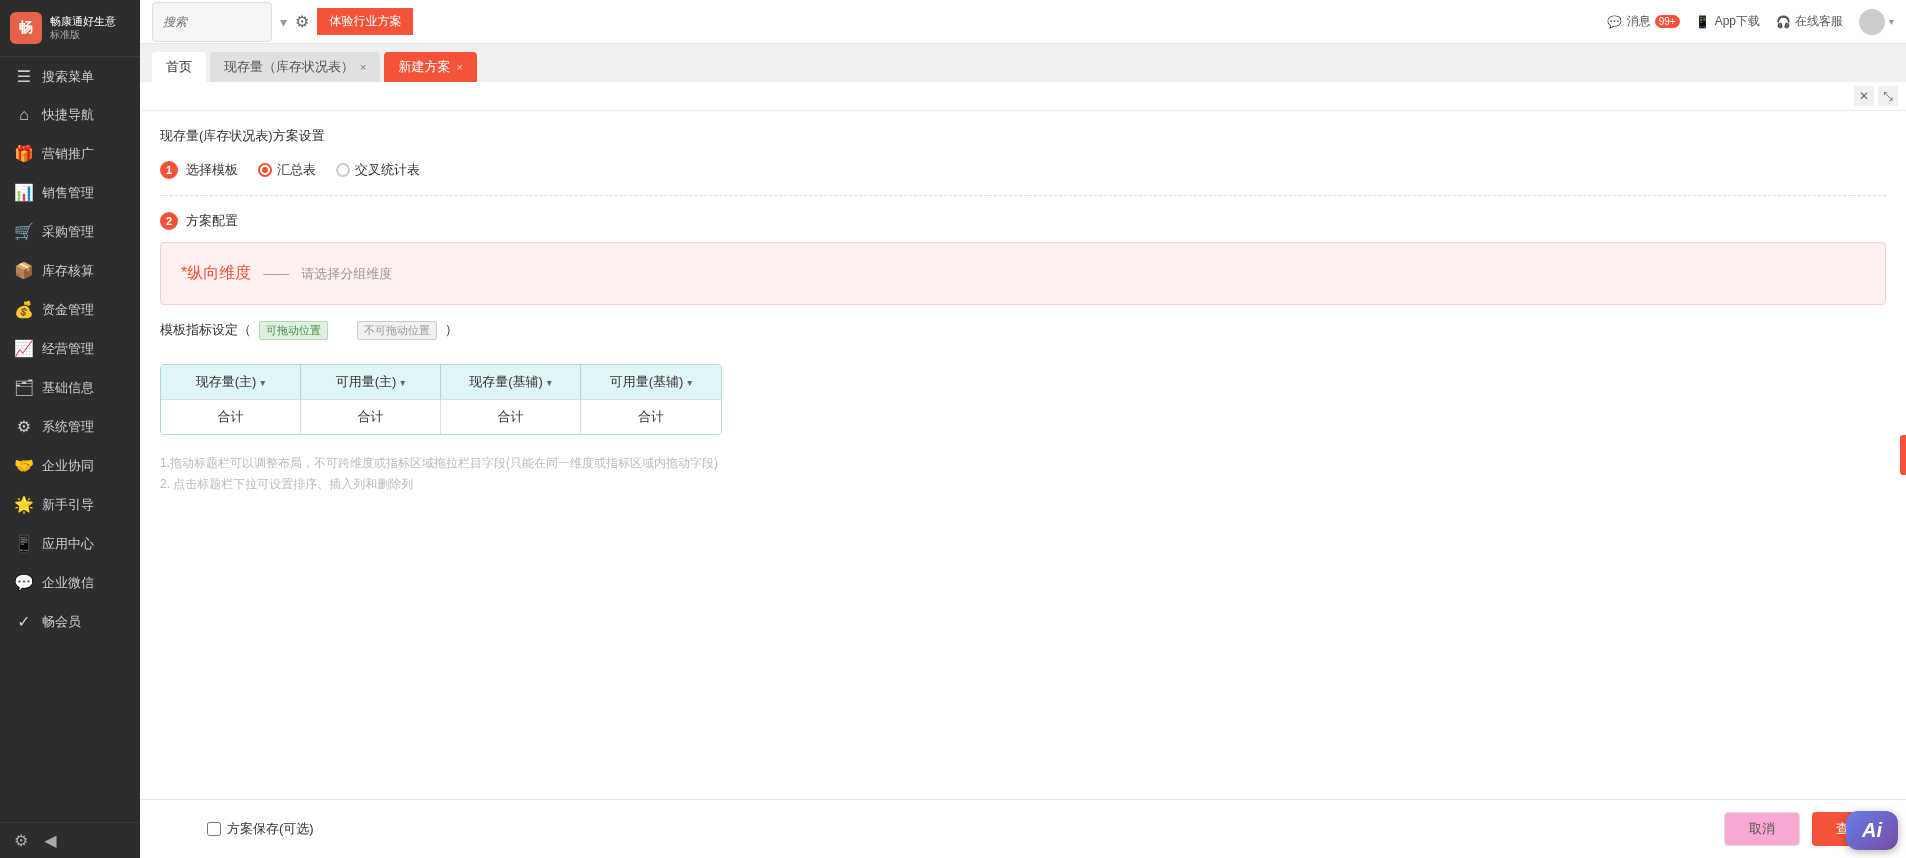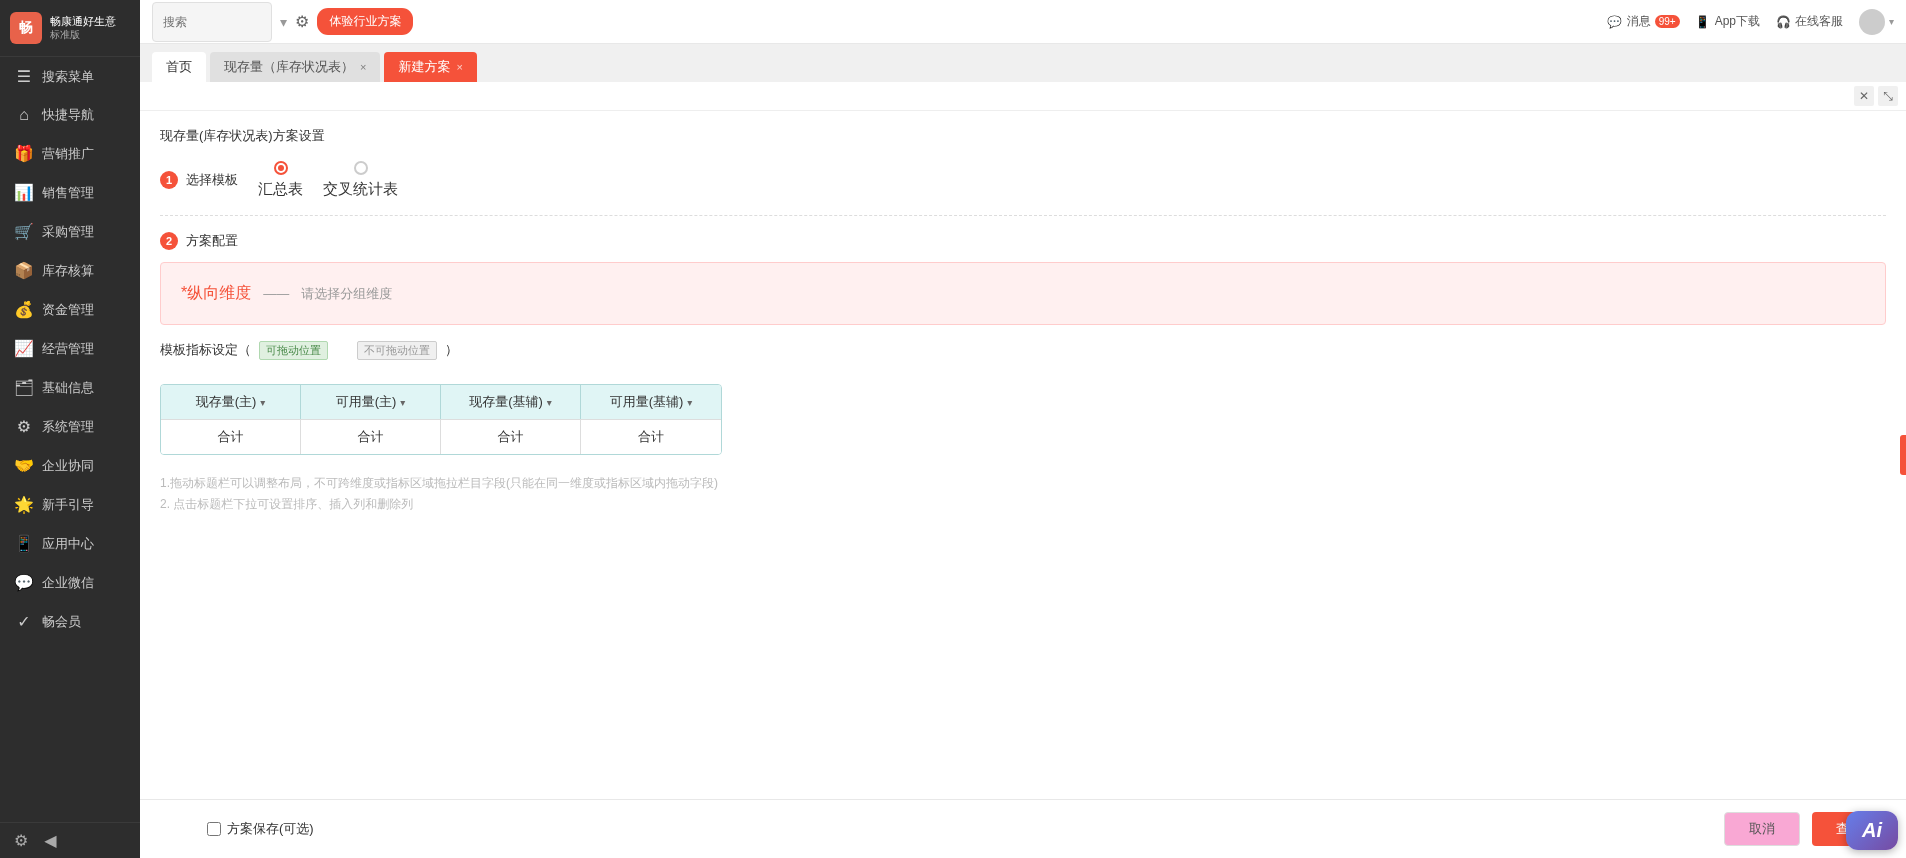--- a/index.html
+++ b/index.html
@@ -83,26 +83,27 @@
       flex: 1;
     }
     .topbar-search {
       background: #f5f5f5;
       border: 1px solid #e0e0e0;
       border-radius: 4px;
       padding: 12px 10px;
       font-size: 12px;
       color: #999;
       width: 120px;
+      font-style: italic;
     }
     .topbar-btn-industry {
       background: #f5523a;
       color: #fff;
       border: none;
-      border-radius: 11px;
+      border-radius: 0;
       padding: 5px 12px;
       font-size: 12px;
       cursor: pointer;
     }
     .topbar-right {
       display: flex;
       align-items: center;
       gap: 16px;
       font-size: 12px;
       color: #555;
@@ -206,23 +207,22 @@
     .radio-group {
       display: flex;
       align-items: center;
       gap: 20px;
     }
     .radio-item {
       display: flex;
       align-items: center;
       gap: 5px;
       cursor: pointer;
-      font-size: 15px;
-      color: #333;
-      flex-direction: column;
+      font-size: 13px;
+      color: #333;
     }
     .radio-circle {
       width: 14px; height: 14px;
       border-radius: 50%;
       border: 2px solid #ccc;
       display: flex; align-items: center; justify-content: center;
     }
     .radio-circle.checked {
       border-color: #f5523a;
     }

